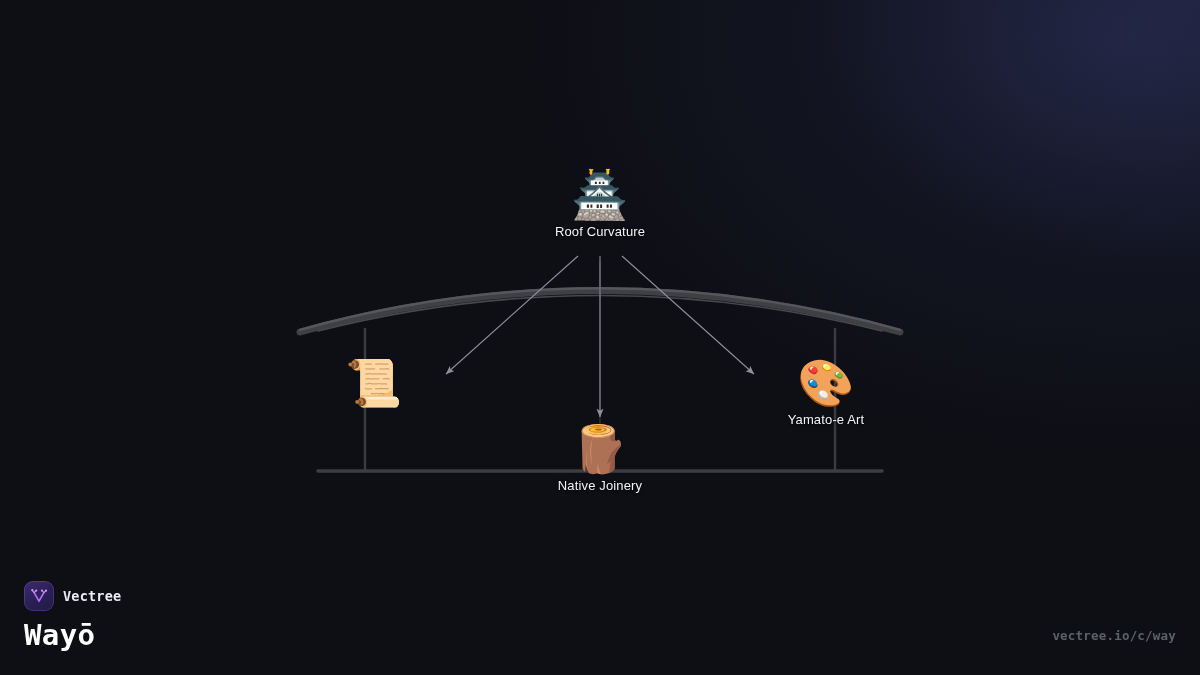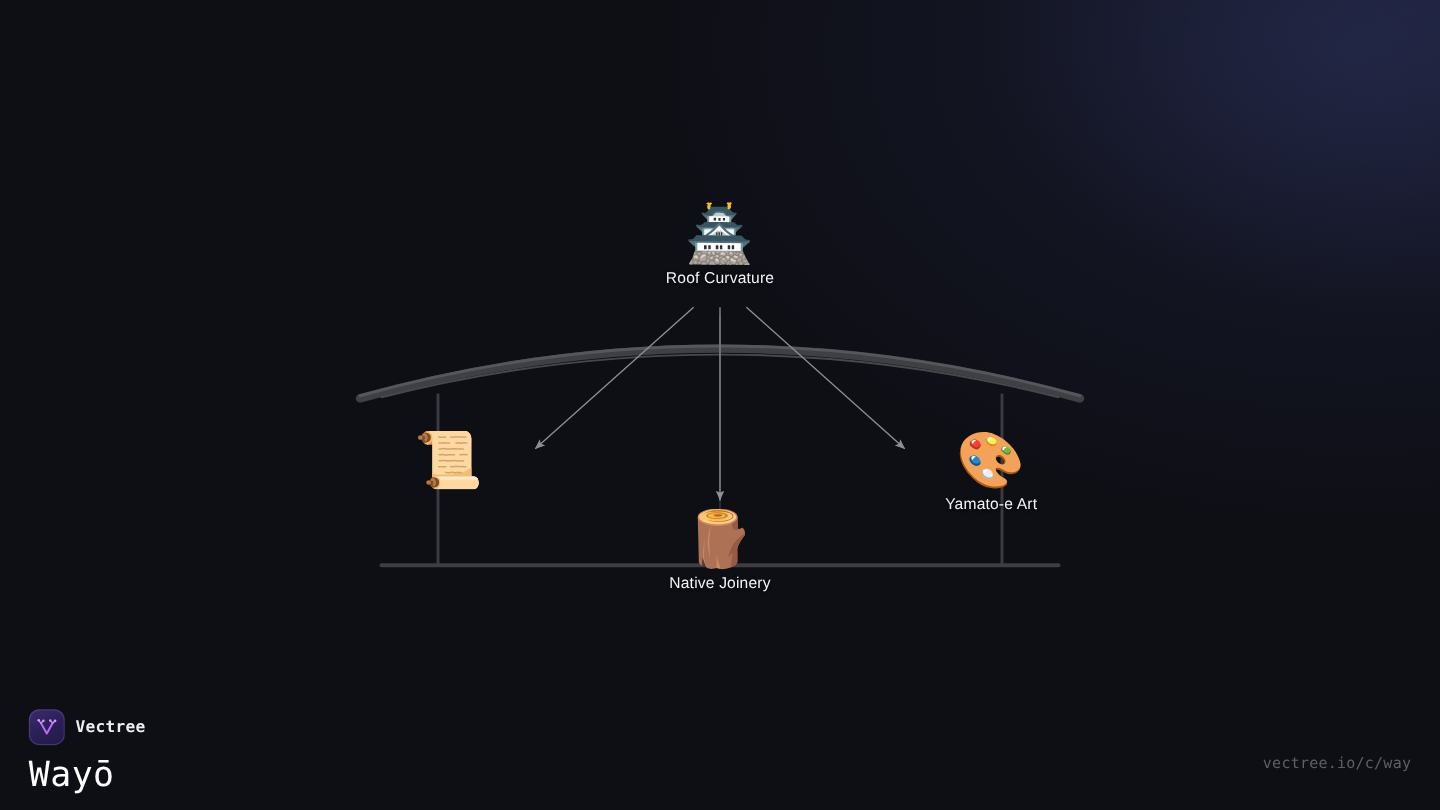--- a/index.html
+++ b/index.html
@@ -64,21 +64,21 @@
 
   #node-root      { left: 600px; top: 168px; }
   #node-left      { left: 374px; top: 356px; }
   #node-center    { left: 600px; top: 422px; }
   #node-right     { left: 826px; top: 356px; }
 
   
   #brand {
     position: absolute;
     left: 24px;
-    bottom: 12px;
+    bottom: 22px;
   }
   #brand-row {
     display: flex;
     align-items: center;
     gap: 9px;
     height: 30px;
   }
   #brand-logo {
     width: 30px;
     height: 30px;
@@ -93,33 +93,34 @@
     font-family: "DejaVu Sans Mono", "Liberation Mono", monospace;
     font-size: 13.5px;
     font-weight: bold;
     color: #eceef4;
     letter-spacing: 0.2px;
   }
   #brand-title {
     margin-top: 6px;
     font-family: "DejaVu Sans Mono", "Liberation Mono", monospace;
     font-size: 29px;
-    font-weight: normal;
+    font-weight: bold;
     color: #ffffff;
     letter-spacing: 0.4px;
     line-height: 36px;
   }
   #site-url {
     position: absolute;
     right: 24px;
     bottom: 32px;
     font-family: "DejaVu Sans Mono", "Liberation Mono", monospace;
     font-size: 12.5px;
     color: #5d6069;
     letter-spacing: 0.2px;
+    font-weight: bold;
   }
 </style>
 </head>
 <body>
 
 <div id="stage">
 
   <svg id="diagram-svg" viewBox="0 0 1200 675" xmlns="http://www.w3.org/2000/svg">
     <defs>
       <marker id="arrowhead" markerWidth="9" markerHeight="9" refX="7.4" refY="3.2" orient="auto" markerUnits="strokeWidth">

